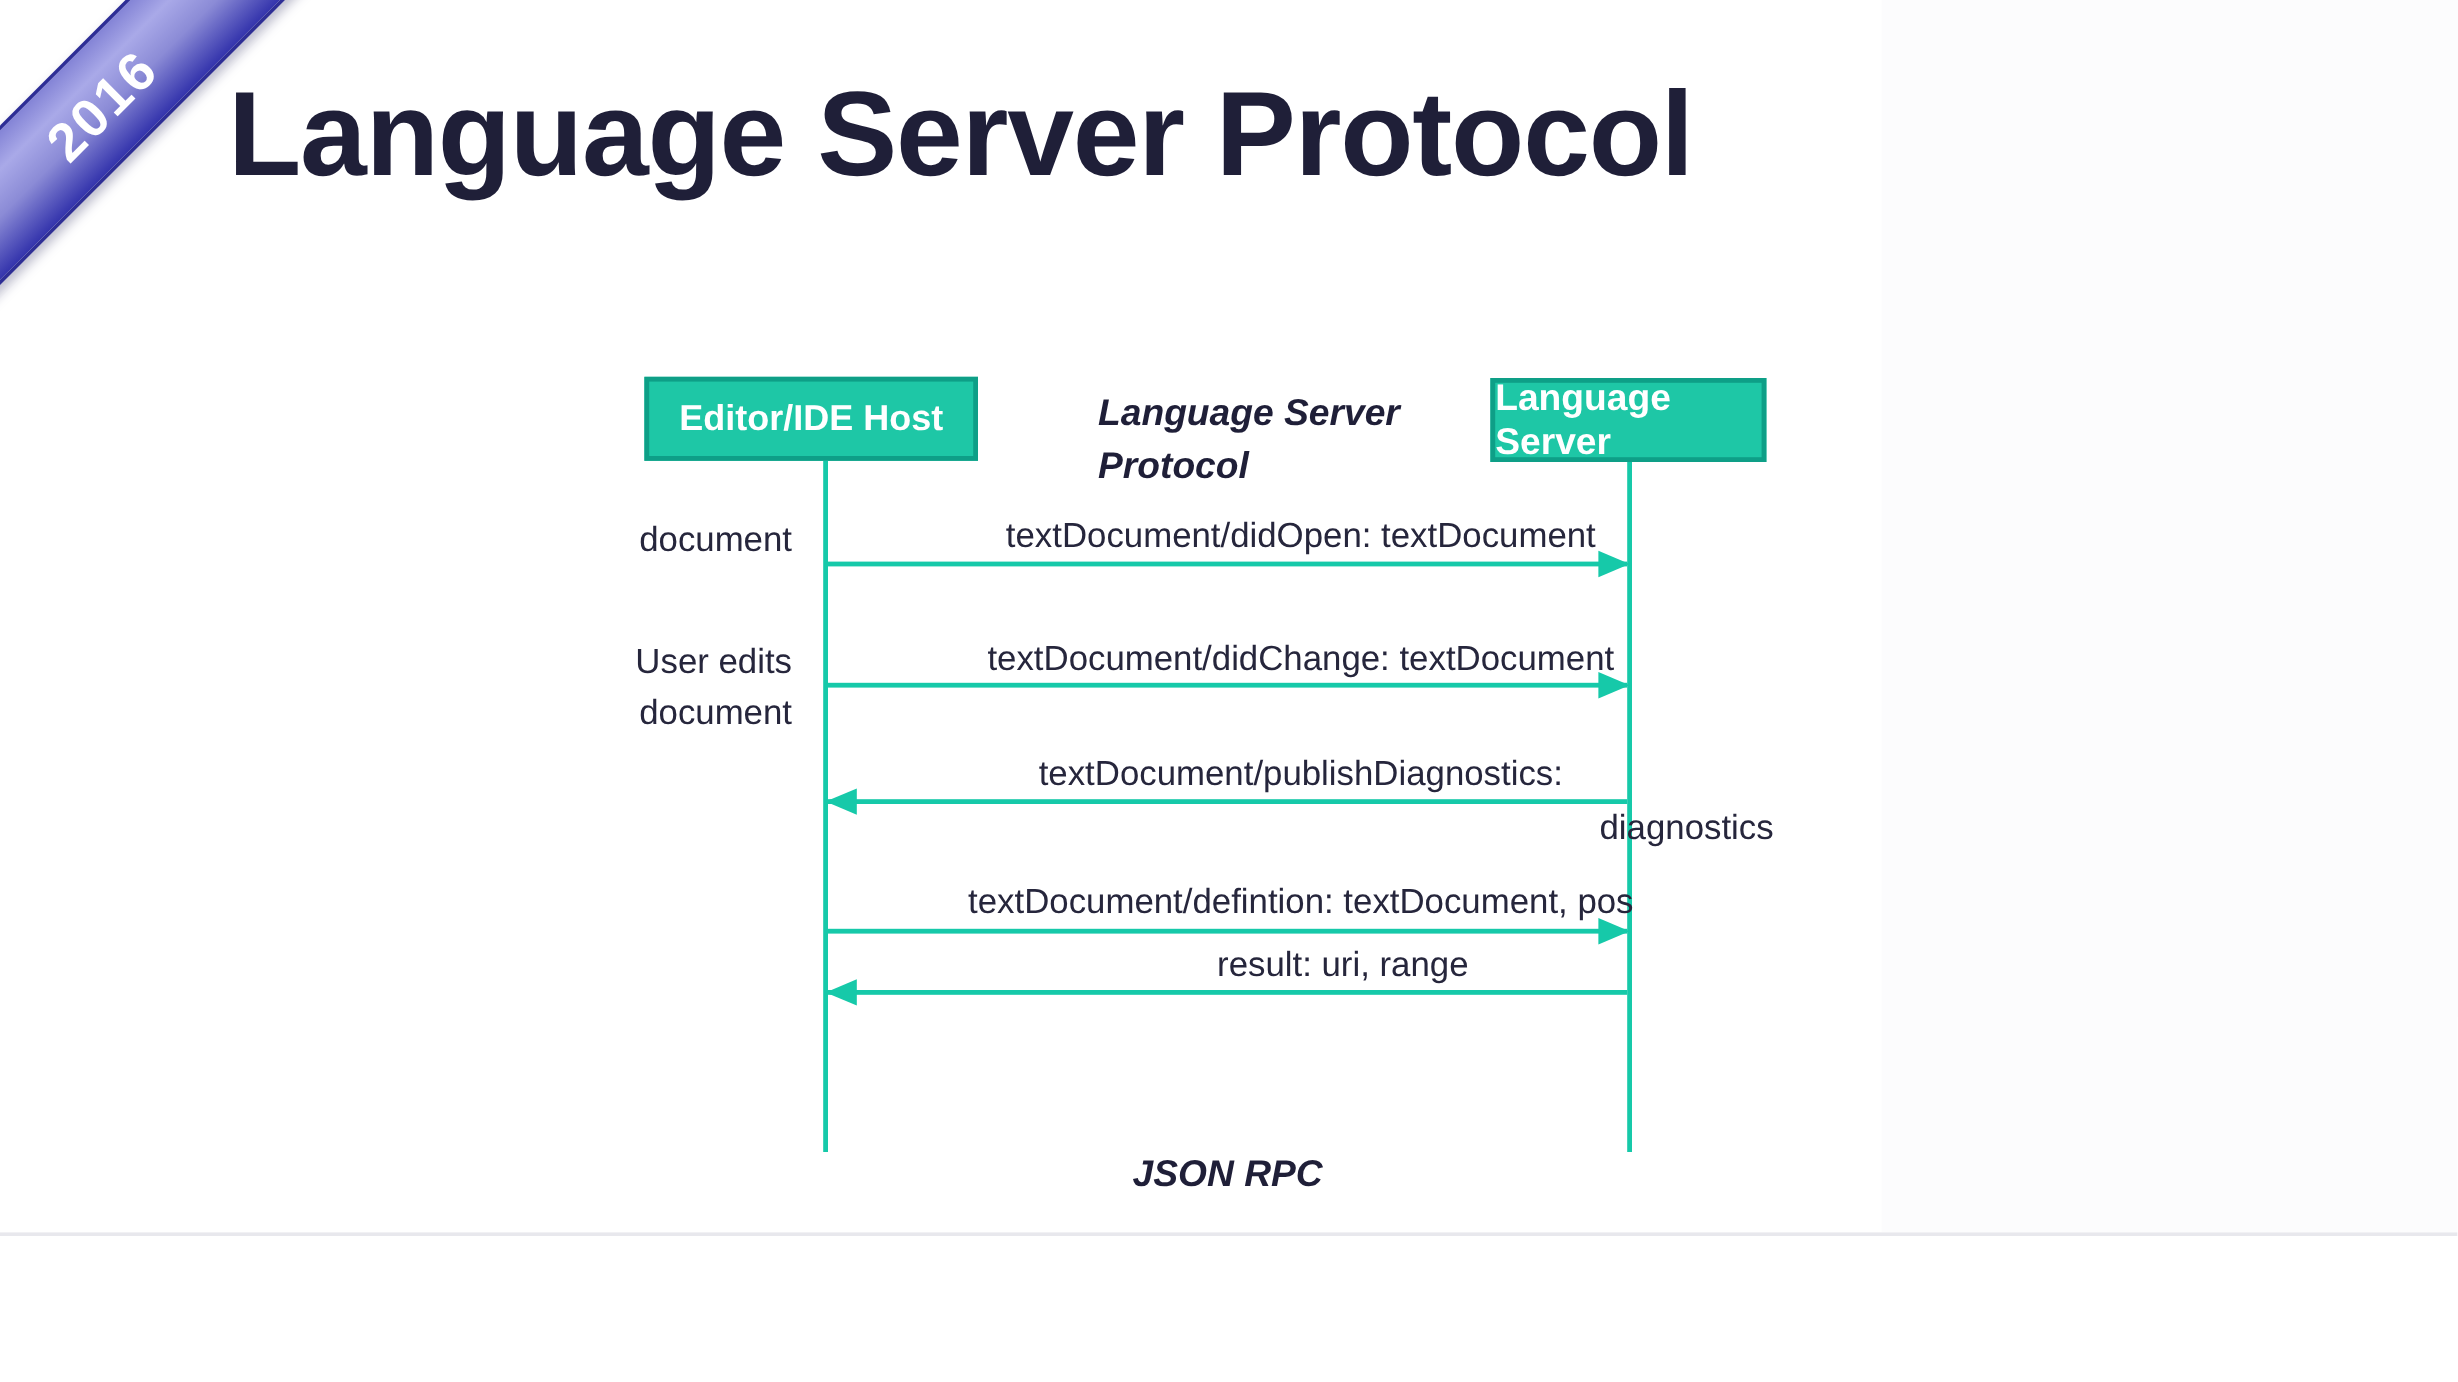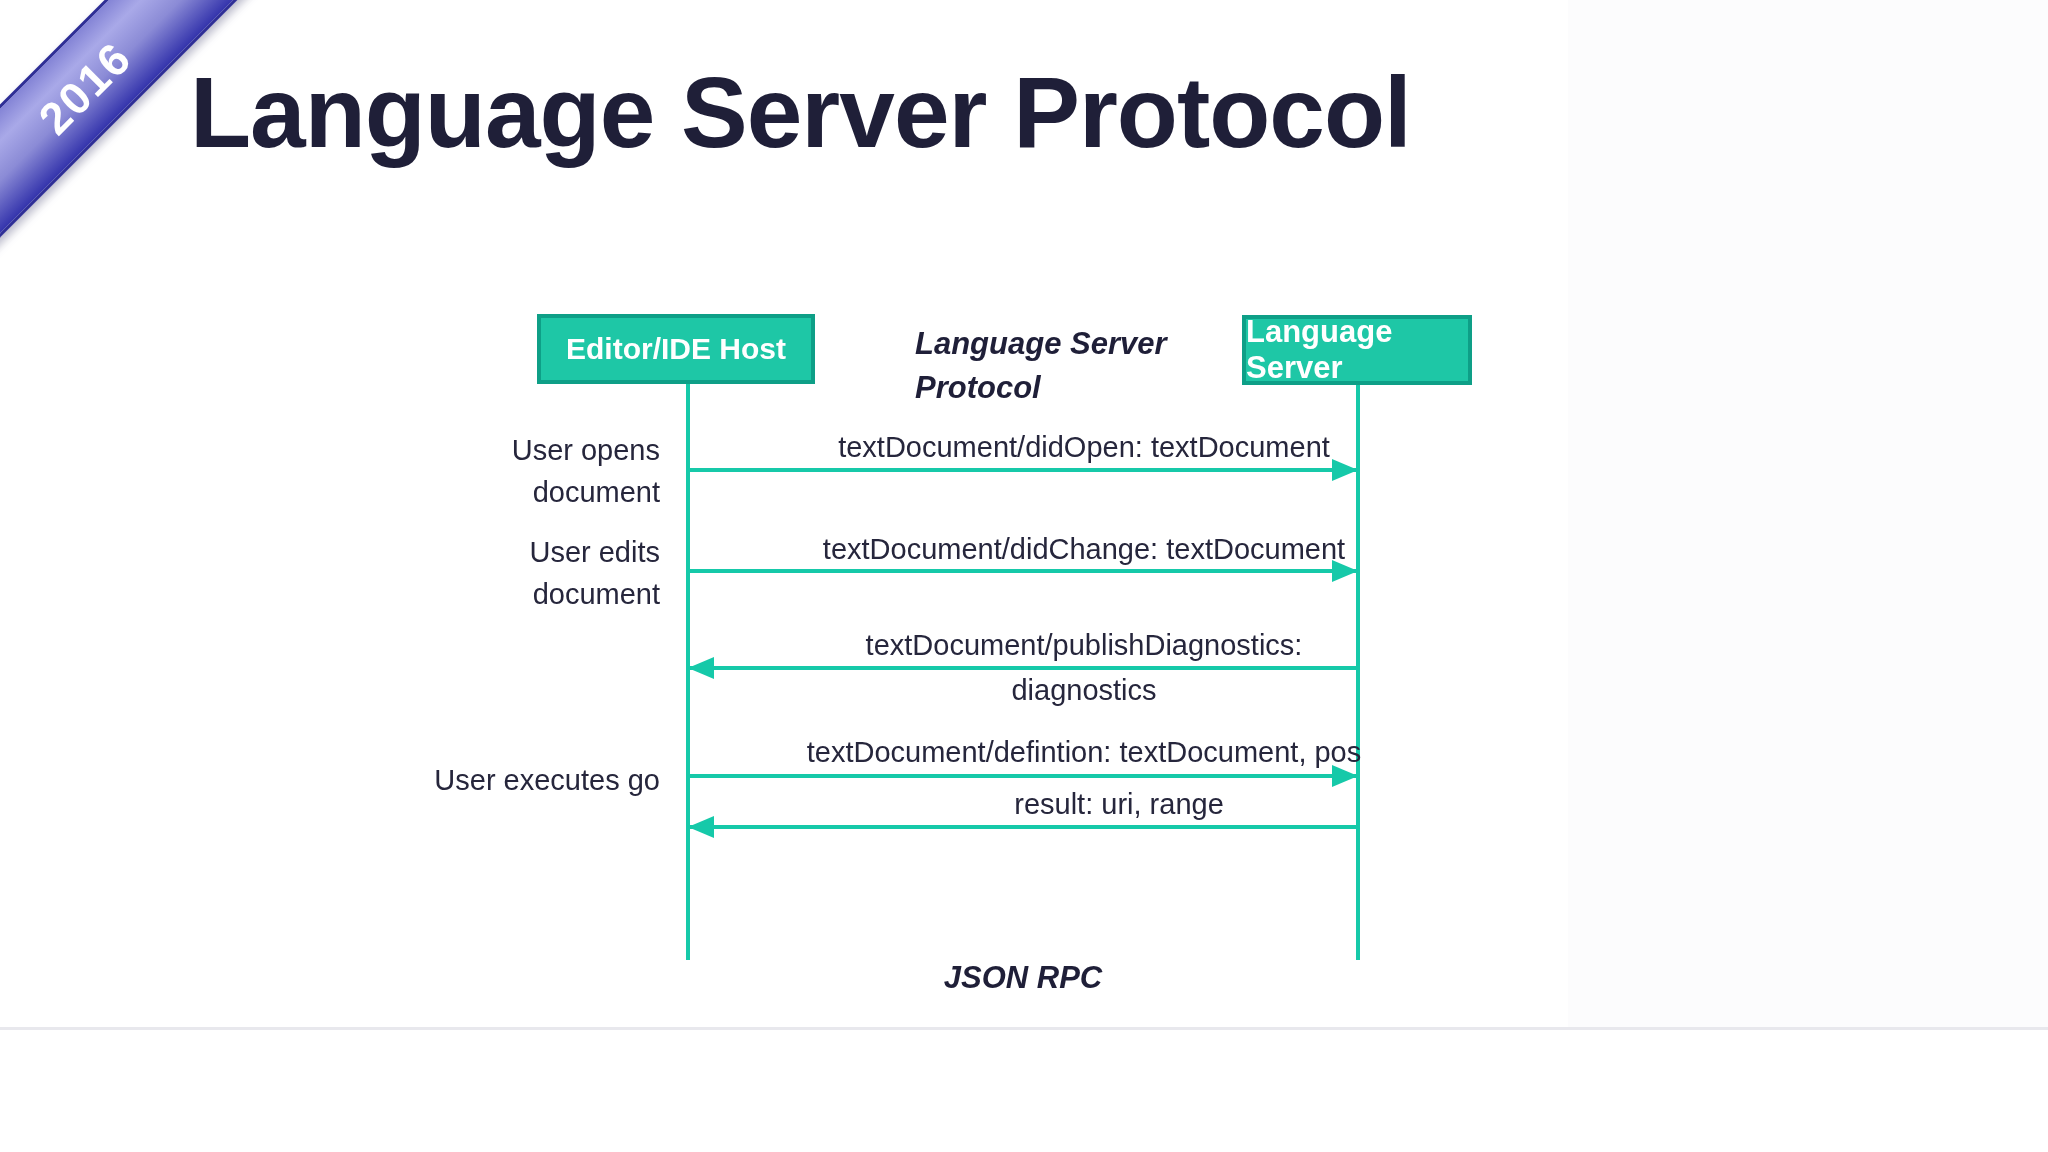--- a/index.html
+++ b/index.html
@@ -56,21 +56,21 @@
   .arrow.dir-right::after { right:-2px; border-left:26px solid #16c9a9; }
   .arrow.dir-left::after  { left:-2px;  border-right:26px solid #16c9a9; }
   .arrow-1 { top:468px; } .arrow-2 { top:569px; } .arrow-3 { top:666px; }
   .arrow-4 { top:774px; } .arrow-5 { top:825px; }
   
   .msg {
     position:absolute; left:690px; width:788px; height:36px; line-height:36px;
     text-align:center; font-size:29px; color:#26263c; white-space:nowrap;
   }
   .msg-1 { top:429px; } .msg-2 { top:531px; } .msg-3a { top:627px; }
-  .msg-3b { top:672px; } .msg-4 { top:734px; } .msg-5 { top:786px;padding-left:35px; }
+  .msg-3b { top:672px;text-align:right; } .msg-4 { top:734px; } .msg-5 { top:786px;padding-left:35px; }
   
   .side-label {
     position:absolute; right:1388px; width:360px; text-align:right;
     font-size:29px; line-height:42px; color:#26263c;
   }
   .side-1 { top:429px; } .side-2 { top:531px; } .side-3 { top:759px; }
   
   .jsonrpc {
     position:absolute; left:723px; top:959px; width:600px; height:38px; line-height:38px;
     text-align:center; font-size:31px; font-weight:700; font-style:italic; color:#1f1f38;
@@ -115,31 +115,29 @@
     <div class="arrow dir-left arrow-3"></div>
     <div class="msg msg-3b">diagnostics</div>
 
     <div class="msg msg-4">textDocument/defintion: textDocument, pos</div>
     <div class="arrow dir-right arrow-4"></div>
 
     <div class="msg msg-5">result: uri, range</div>
     <div class="arrow dir-left arrow-5"></div>
 
     <div class="side-label side-1">
-      <div>User opens</div>
       <div>document</div>
     </div>
 
     <div class="side-label side-2">
       <div>User edits</div>
       <div>document</div>
     </div>
 
     <div class="side-label side-3">
-      <div>User executes go</div>
     </div>
 
     <div class="jsonrpc">JSON RPC</div>
   </div>
 
   <div class="divider"></div>
 
 </div>
 
 </body></html>

